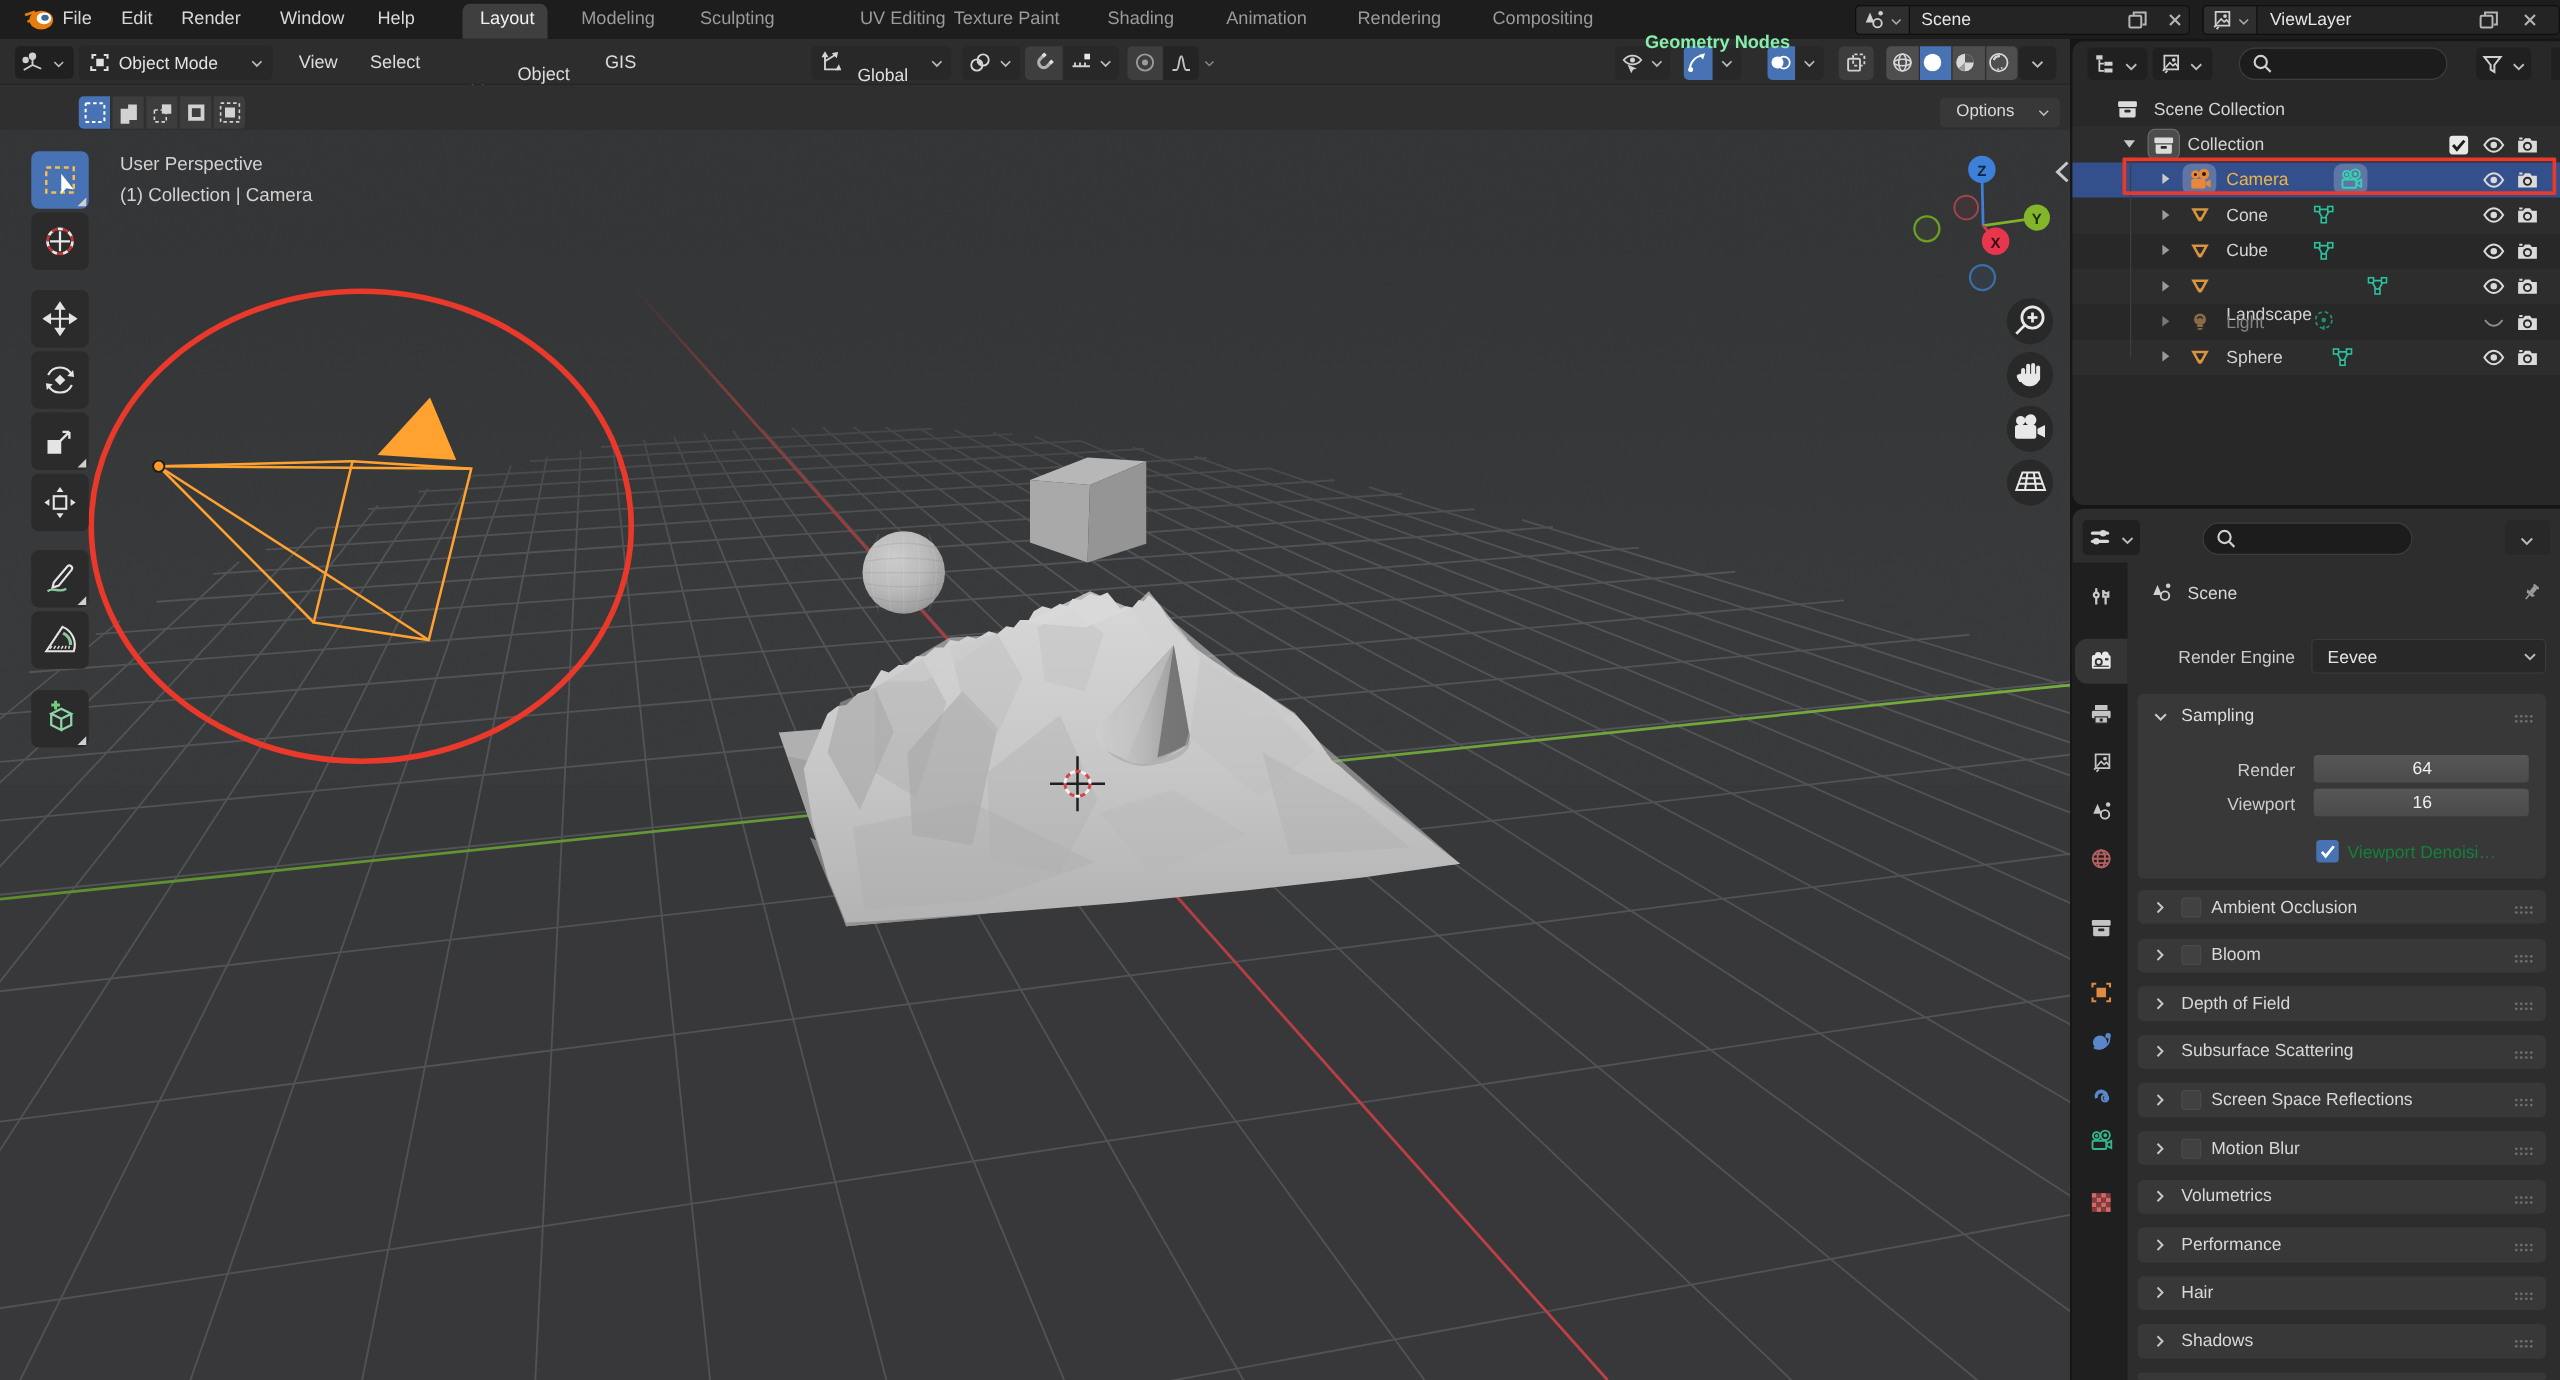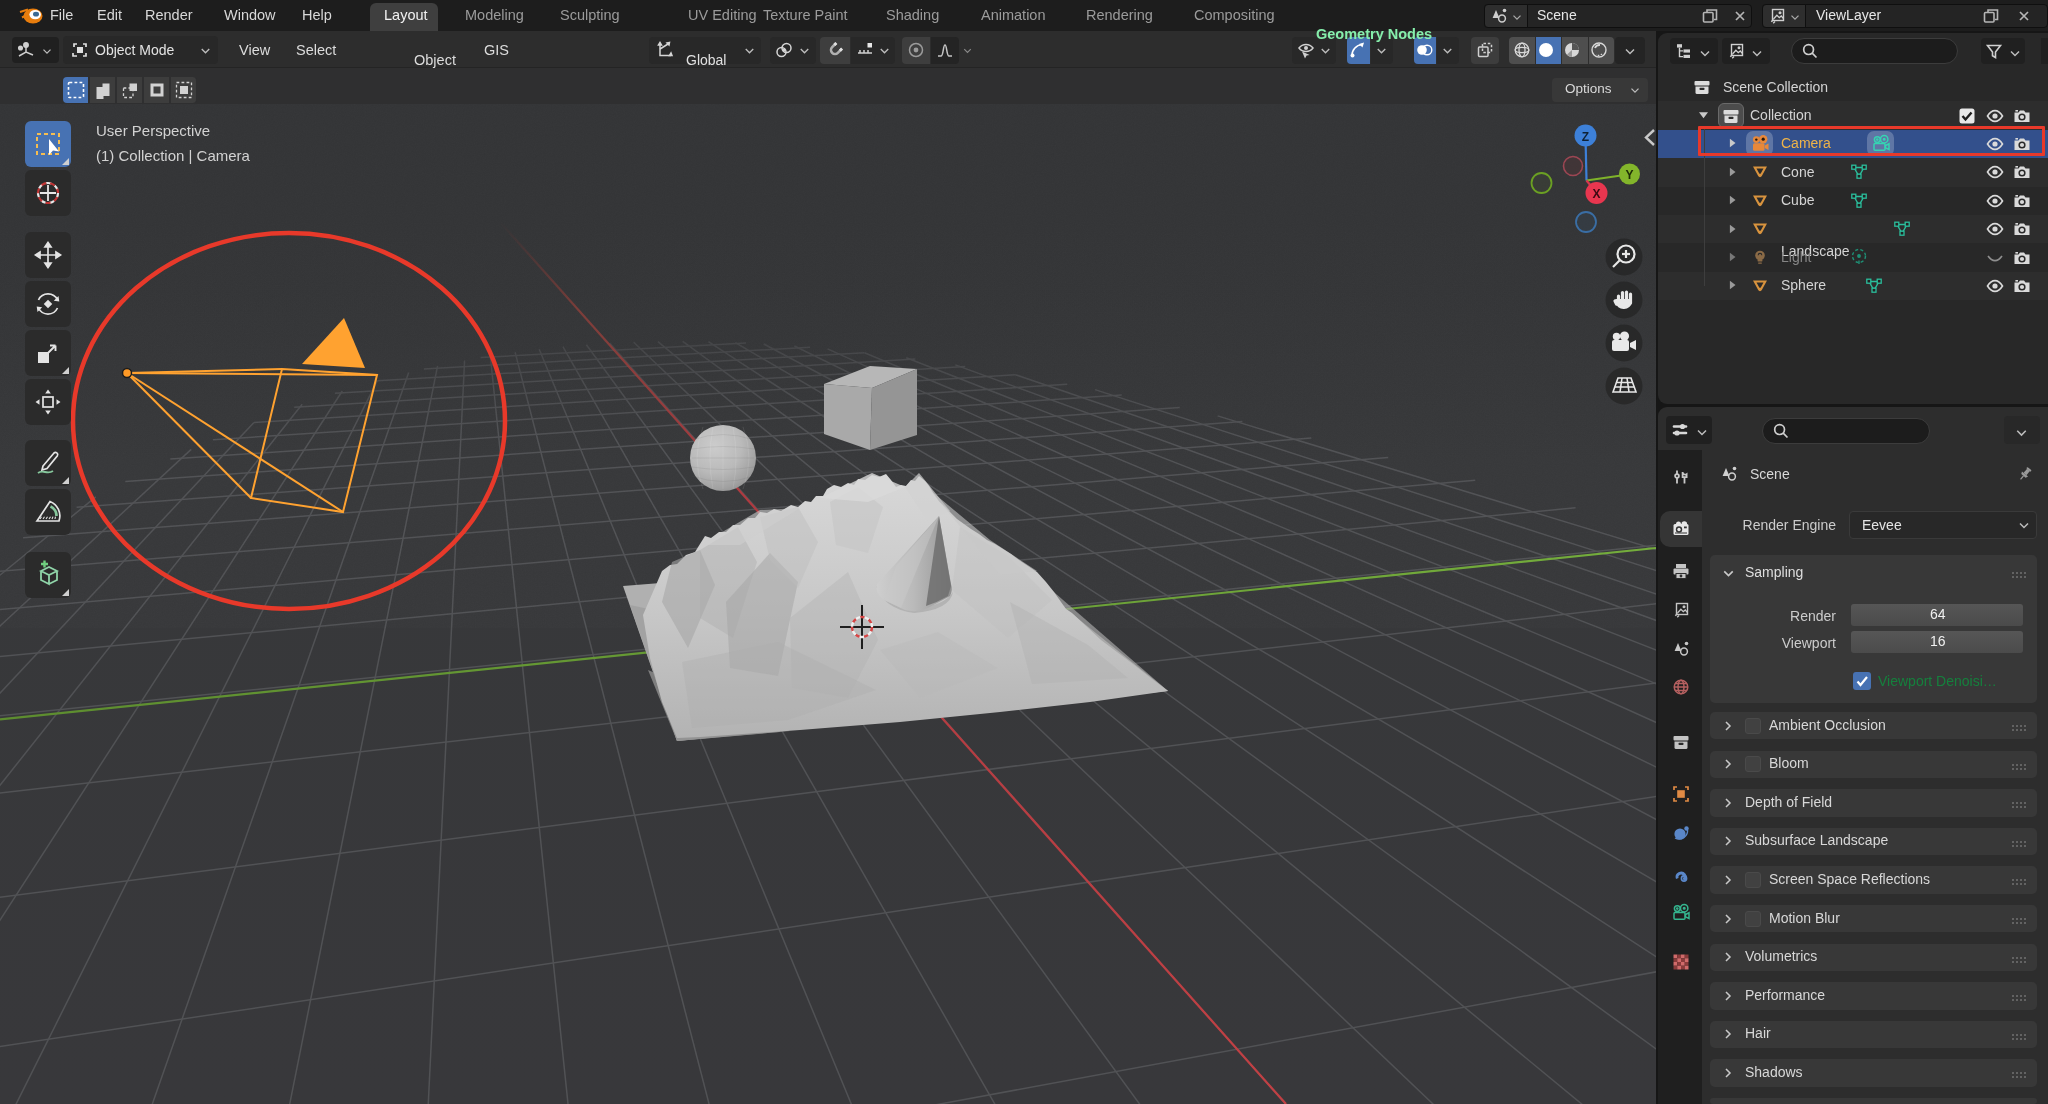--- a/index.html
+++ b/index.html
@@ -948,21 +948,21 @@
     <circle cx="16" cy="7" r="1.1" fill="#6e6e6e"></circle>
     <circle cx="4" cy="11" r="1.1" fill="#6e6e6e"></circle>
     <circle cx="8" cy="11" r="1.1" fill="#6e6e6e"></circle>
     <circle cx="12" cy="11" r="1.1" fill="#6e6e6e"></circle>
     <circle cx="16" cy="11" r="1.1" fill="#6e6e6e"></circle>
   </svg>
 <div style="position:absolute;left:1710px;top:827.8px;width:327px;height:27.4px;background:#383838;border-radius:5px;"></div>
 <svg style="position:absolute;left:1720px;top:833.3px" width="16" height="16" viewBox="0 0 20 20">
     <path d="M7.5,5 l5,5 l-5,5" stroke="#c9c9c9" stroke-width="1.9" fill="none"></path>
   </svg>
-<div style="position:absolute;left:1745px;top:832.3px;font-size:14px;color:#d8d8d8;font-weight:normal;white-space:nowrap;">Subsurface Landscape</div>
+<div style="position:absolute;left:1745px;top:832.3px;font-size:14px;color:#d8d8d8;font-weight:normal;white-space:nowrap;">Subsurface Scattering</div>
 <svg style="position:absolute;left:2008px;top:834.8px" width="22" height="14" viewBox="0 0 20 14">
     <circle cx="4" cy="7" r="1.1" fill="#6e6e6e"></circle>
     <circle cx="8" cy="7" r="1.1" fill="#6e6e6e"></circle>
     <circle cx="12" cy="7" r="1.1" fill="#6e6e6e"></circle>
     <circle cx="16" cy="7" r="1.1" fill="#6e6e6e"></circle>
     <circle cx="4" cy="11" r="1.1" fill="#6e6e6e"></circle>
     <circle cx="8" cy="11" r="1.1" fill="#6e6e6e"></circle>
     <circle cx="12" cy="11" r="1.1" fill="#6e6e6e"></circle>
     <circle cx="16" cy="11" r="1.1" fill="#6e6e6e"></circle>
   </svg>

